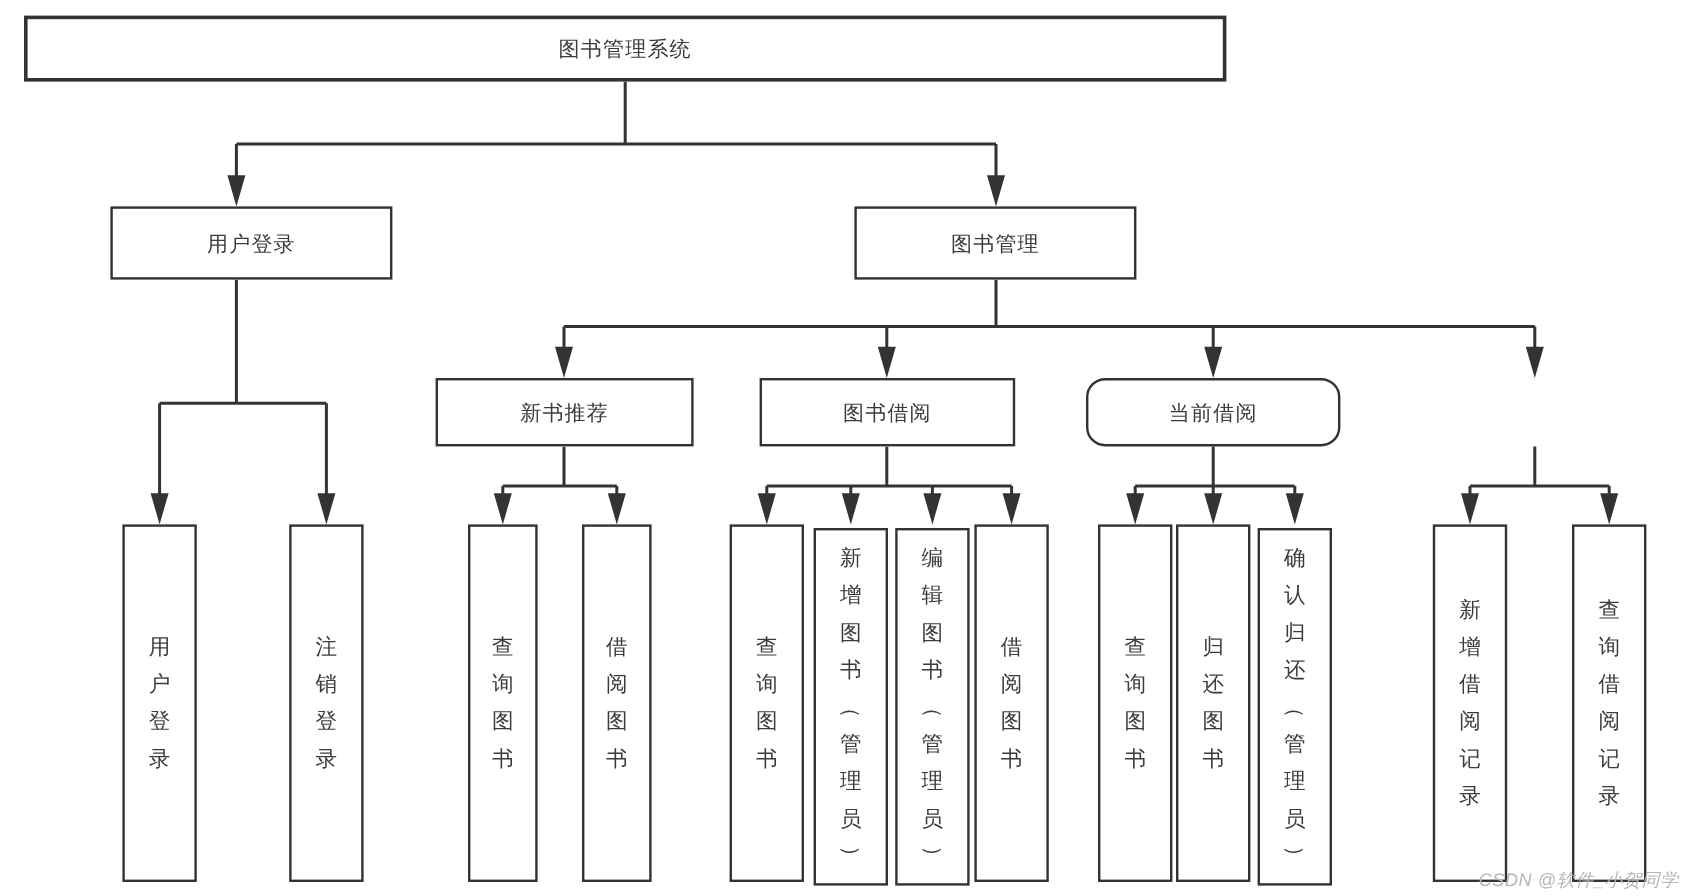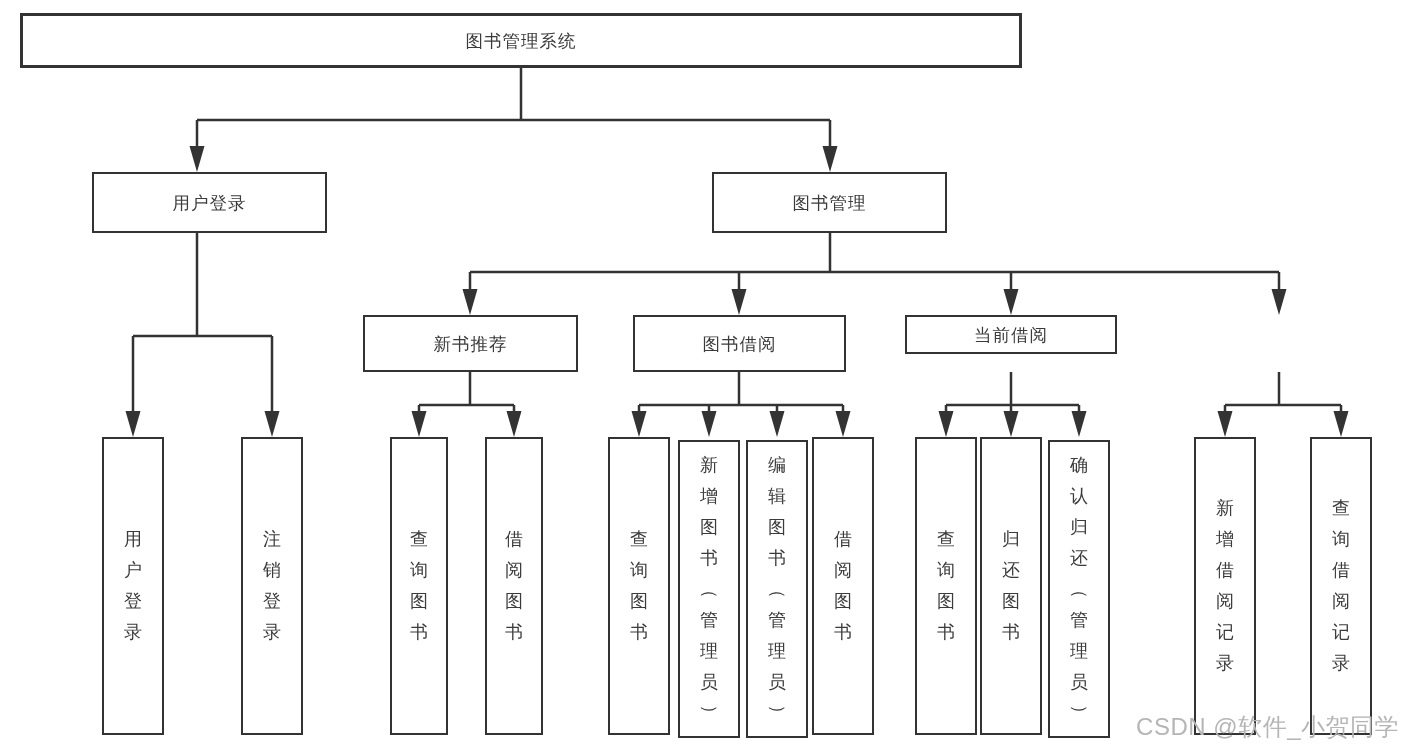--- a/index.html
+++ b/index.html
@@ -28,23 +28,24 @@
     font-size:17.5px;
     box-sizing:border-box;
     letter-spacing:1px;
   }
   .box.root{border-width:3px;}
   .leaf{flex-direction:column;letter-spacing:0;}
   .vchar{display:block;height:31px;line-height:31px;font-size:18px;text-align:center;}
   .vchar.paren{transform:rotate(90deg);}
   .watermark{
     position:absolute;right:6px;bottom:4px;
-    font-size:24px;color:var(--wm);
+    font-size:15px;color:var(--wm);
     letter-spacing:0.5px;
     white-space:nowrap;
+    font-style:italic;
   }
 </style>
 </head>
 <body>
 
 <div class="canvas">
 
   <svg class="connectors" viewBox="0 0 1405 747" xmlns="http://www.w3.org/2000/svg">
     <path d="M521 68 V120 M197 120 H830 M197 120 V148 M830 120 V148
              M197 233 V336 M133 336 H272 M133 336 V413 M272 336 V413
@@ -74,21 +75,21 @@
     <polygon points="1333.5,411 1348.5,411 1341,437"></polygon>
   </svg>
 
   <div class="box root" style="left:20px;top:13px;width:1002px;height:55px;">图书管理系统</div>
 
   <div class="box" style="left:68px;top:172px;width:235px;height:61px;margin-left:24px;">用户登录</div>
   <div class="box" style="left:712px;top:172px;width:235px;height:61px;text-align:right;">图书管理</div>
 
   <div class="box" style="left:633px;top:315px;width:213px;height:57px;">图书借阅</div>
   <div class="box" style="left:363px;top:315px;width:215px;height:57px;">新书推荐</div>
-  <div class="box" style="left:905px;top:315px;width:212px;height:39px;">当前借阅</div>
+  <div class="box" style="left:905px;top:315px;width:212px;height:57px;border-radius:16px;">当前借阅</div>
 
   <div class="box leaf vtext" style="left:102px;top:437px;width:62px;height:298px;">
       <span class="vchar">用</span>
       <span class="vchar">户</span>
       <span class="vchar">登</span>
       <span class="vchar">录</span>
     </div>
   <div class="box leaf vtext" style="left:241px;top:437px;width:62px;height:298px;">
       <span class="vchar">注</span>
       <span class="vchar">销</span>

